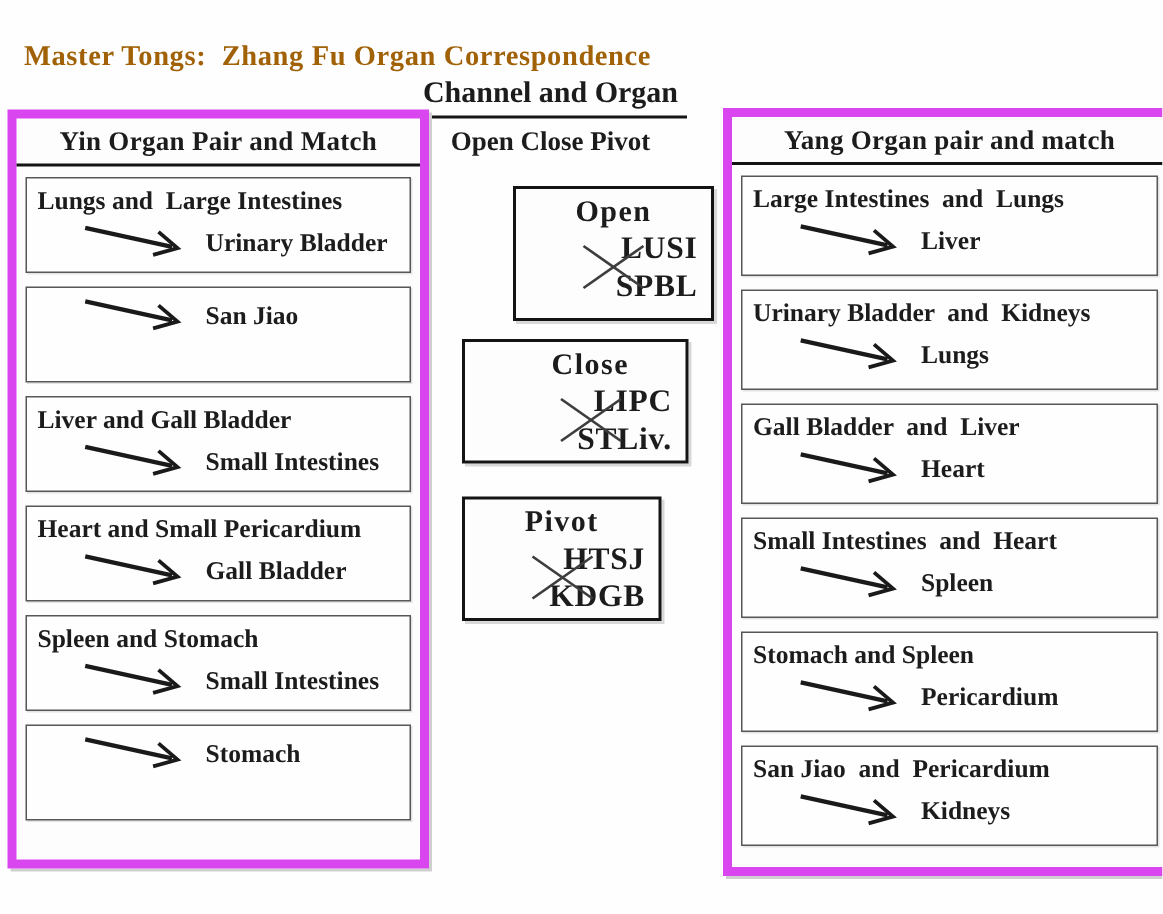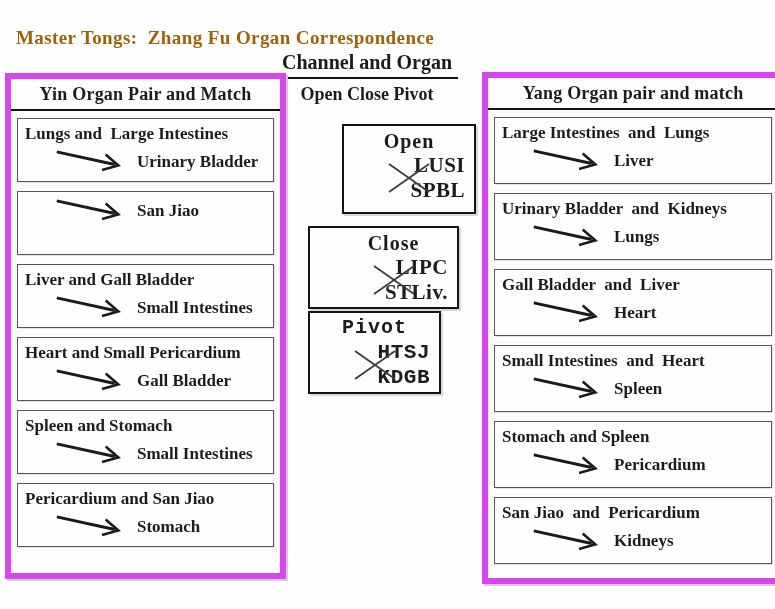--- a/index.html
+++ b/index.html
@@ -39,21 +39,21 @@
   .arrow line { stroke-width:3.2; }
   .arrow path { stroke-width:2.8; }
   .match { font-size:17px; margin-left:6px; white-space:pre-wrap; line-height:22px; }
 
   .mini {
     position:absolute; border:2px solid #141414; background:#fdfdfd;
     text-align:center; box-shadow:2px 2px 0 #d8d8d8;
   }
   .mini.open  { left:306px; top:124px; width:130px; height:86px;margin-left:36px; }
   .mini.close { left:308px; top:226px; width:127px; height:79px;padding-left:20px; }
-  .mini.pivot { left:308px; top:311px; width:129px; height:79px;font-family:Liberation Mono, monospace; }
+  .mini.pivot { left:308px; top:331px; width:129px; height:79px; }
   .mini-title { font-size:20px; letter-spacing:1px; margin-top:3px; line-height:24px; }
   .mini-grid { position:relative; padding:0 9px; }
   .mini-row {
     display:flex; justify-content:flex-end;
     font-size:21px; line-height:25px; letter-spacing:0.5px;
   }
   .cross {
     position:absolute; left:50%; top:50%; transform:translate(-50%,-50%);
     width:48px; height:36px;
   }
@@ -123,21 +123,20 @@
         <div class="match-row">
           <svg class="arrow" viewBox="0 0 84 28">
               <line x1="2" y1="5" x2="66" y2="19"></line>
               <path d="M56 8 L70 20 L52 25"></path>
             </svg>
           <span class="match">Small Intestines</span>
         </div>
       </div>
 
       <div class="item">
-        <div class="pair">Pericardium and San Jiao</div>
         <div class="match-row">
           <svg class="arrow" viewBox="0 0 84 28">
               <line x1="2" y1="5" x2="66" y2="19"></line>
               <path d="M56 8 L70 20 L52 25"></path>
             </svg>
           <span class="match">Stomach</span>
         </div>
       </div>
 
     </div>

